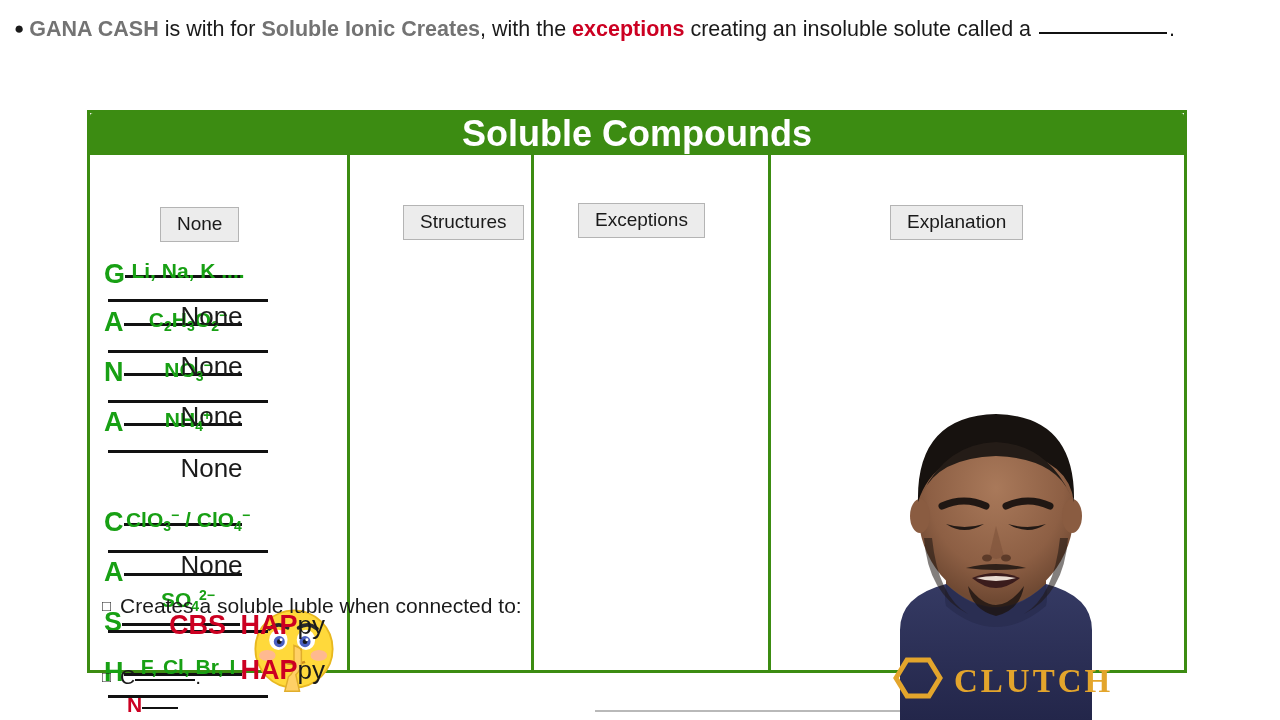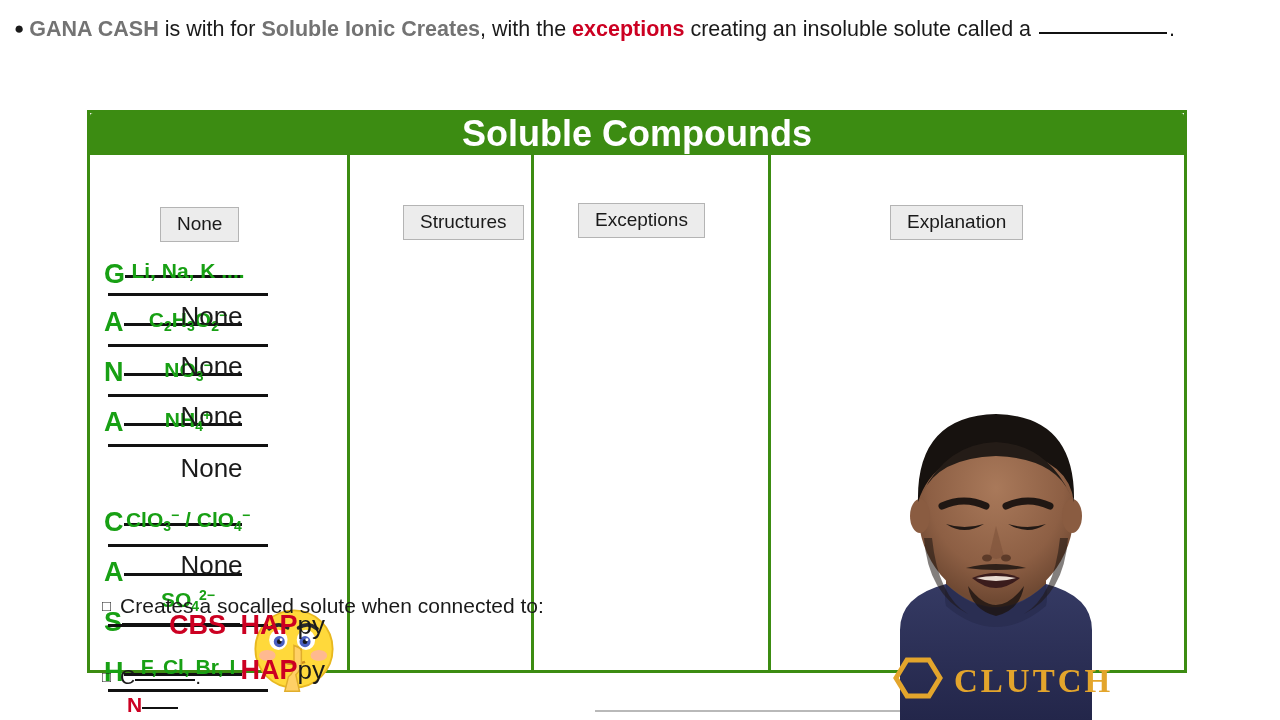--- a/index.html
+++ b/index.html
@@ -128,21 +128,21 @@
   .str-item {
     position: absolute;
     left: 18px;
     width: 160px;
     text-align: center;
     color: #18a014;
     font-weight: bold;
     font-size: 21px;
     white-space: nowrap;
     border-bottom: 3px solid #111;
-    padding-bottom: 10px;
+    padding-bottom: 16px;
   }
   .str-item sub, .str-item sup { font-size: 14px; font-weight: bold; }
   .str-item sub { vertical-align: -4px; }
   .str-item sup { vertical-align: 7px; }
 
   
   .exc-item {
     position: absolute;
     left: 4px;
     width: 235px;
@@ -276,21 +276,21 @@
           <div class="exc-item" style="top: 156px;">None</div>
           <div class="exc-item" style="top: 206px;">None</div>
           <div class="exc-item" style="top: 258px;">None</div>
           <div class="exc-item" style="top: 355px;">None</div>
           <div class="exc-red" style="top: 455px;"><span class="red">CBS</span>&nbsp;&nbsp;<span class="red">HAP</span><span class="bk">py</span></div>
           <div class="exc-red" style="top: 500px;"><span class="red">HAP</span><span class="bk">py</span></div>
         </div>
 
       <div class="exp-block" style="left:12px; top:437px;">
         <div>
-          <span class="exp-sq">□</span><span>Creates a so</span><span>called solute when co</span><span>nnected to:</span>
+          <span class="exp-sq">□</span><span>Creates a so</span><span>luble luble when co</span><span>nnected to:</span>
         </div>
       </div>
 
       <div class="exp-block" style="left:12px; top:508px;">
         <div>
           <span class="exp-sq">□</span><span>C</span><span class="exp-blank wide"></span><span>.</span>
         </div>
         <div style="margin-left:25px;">
           <span class="exp-red">N</span><span class="exp-blank"></span>
         </div>

